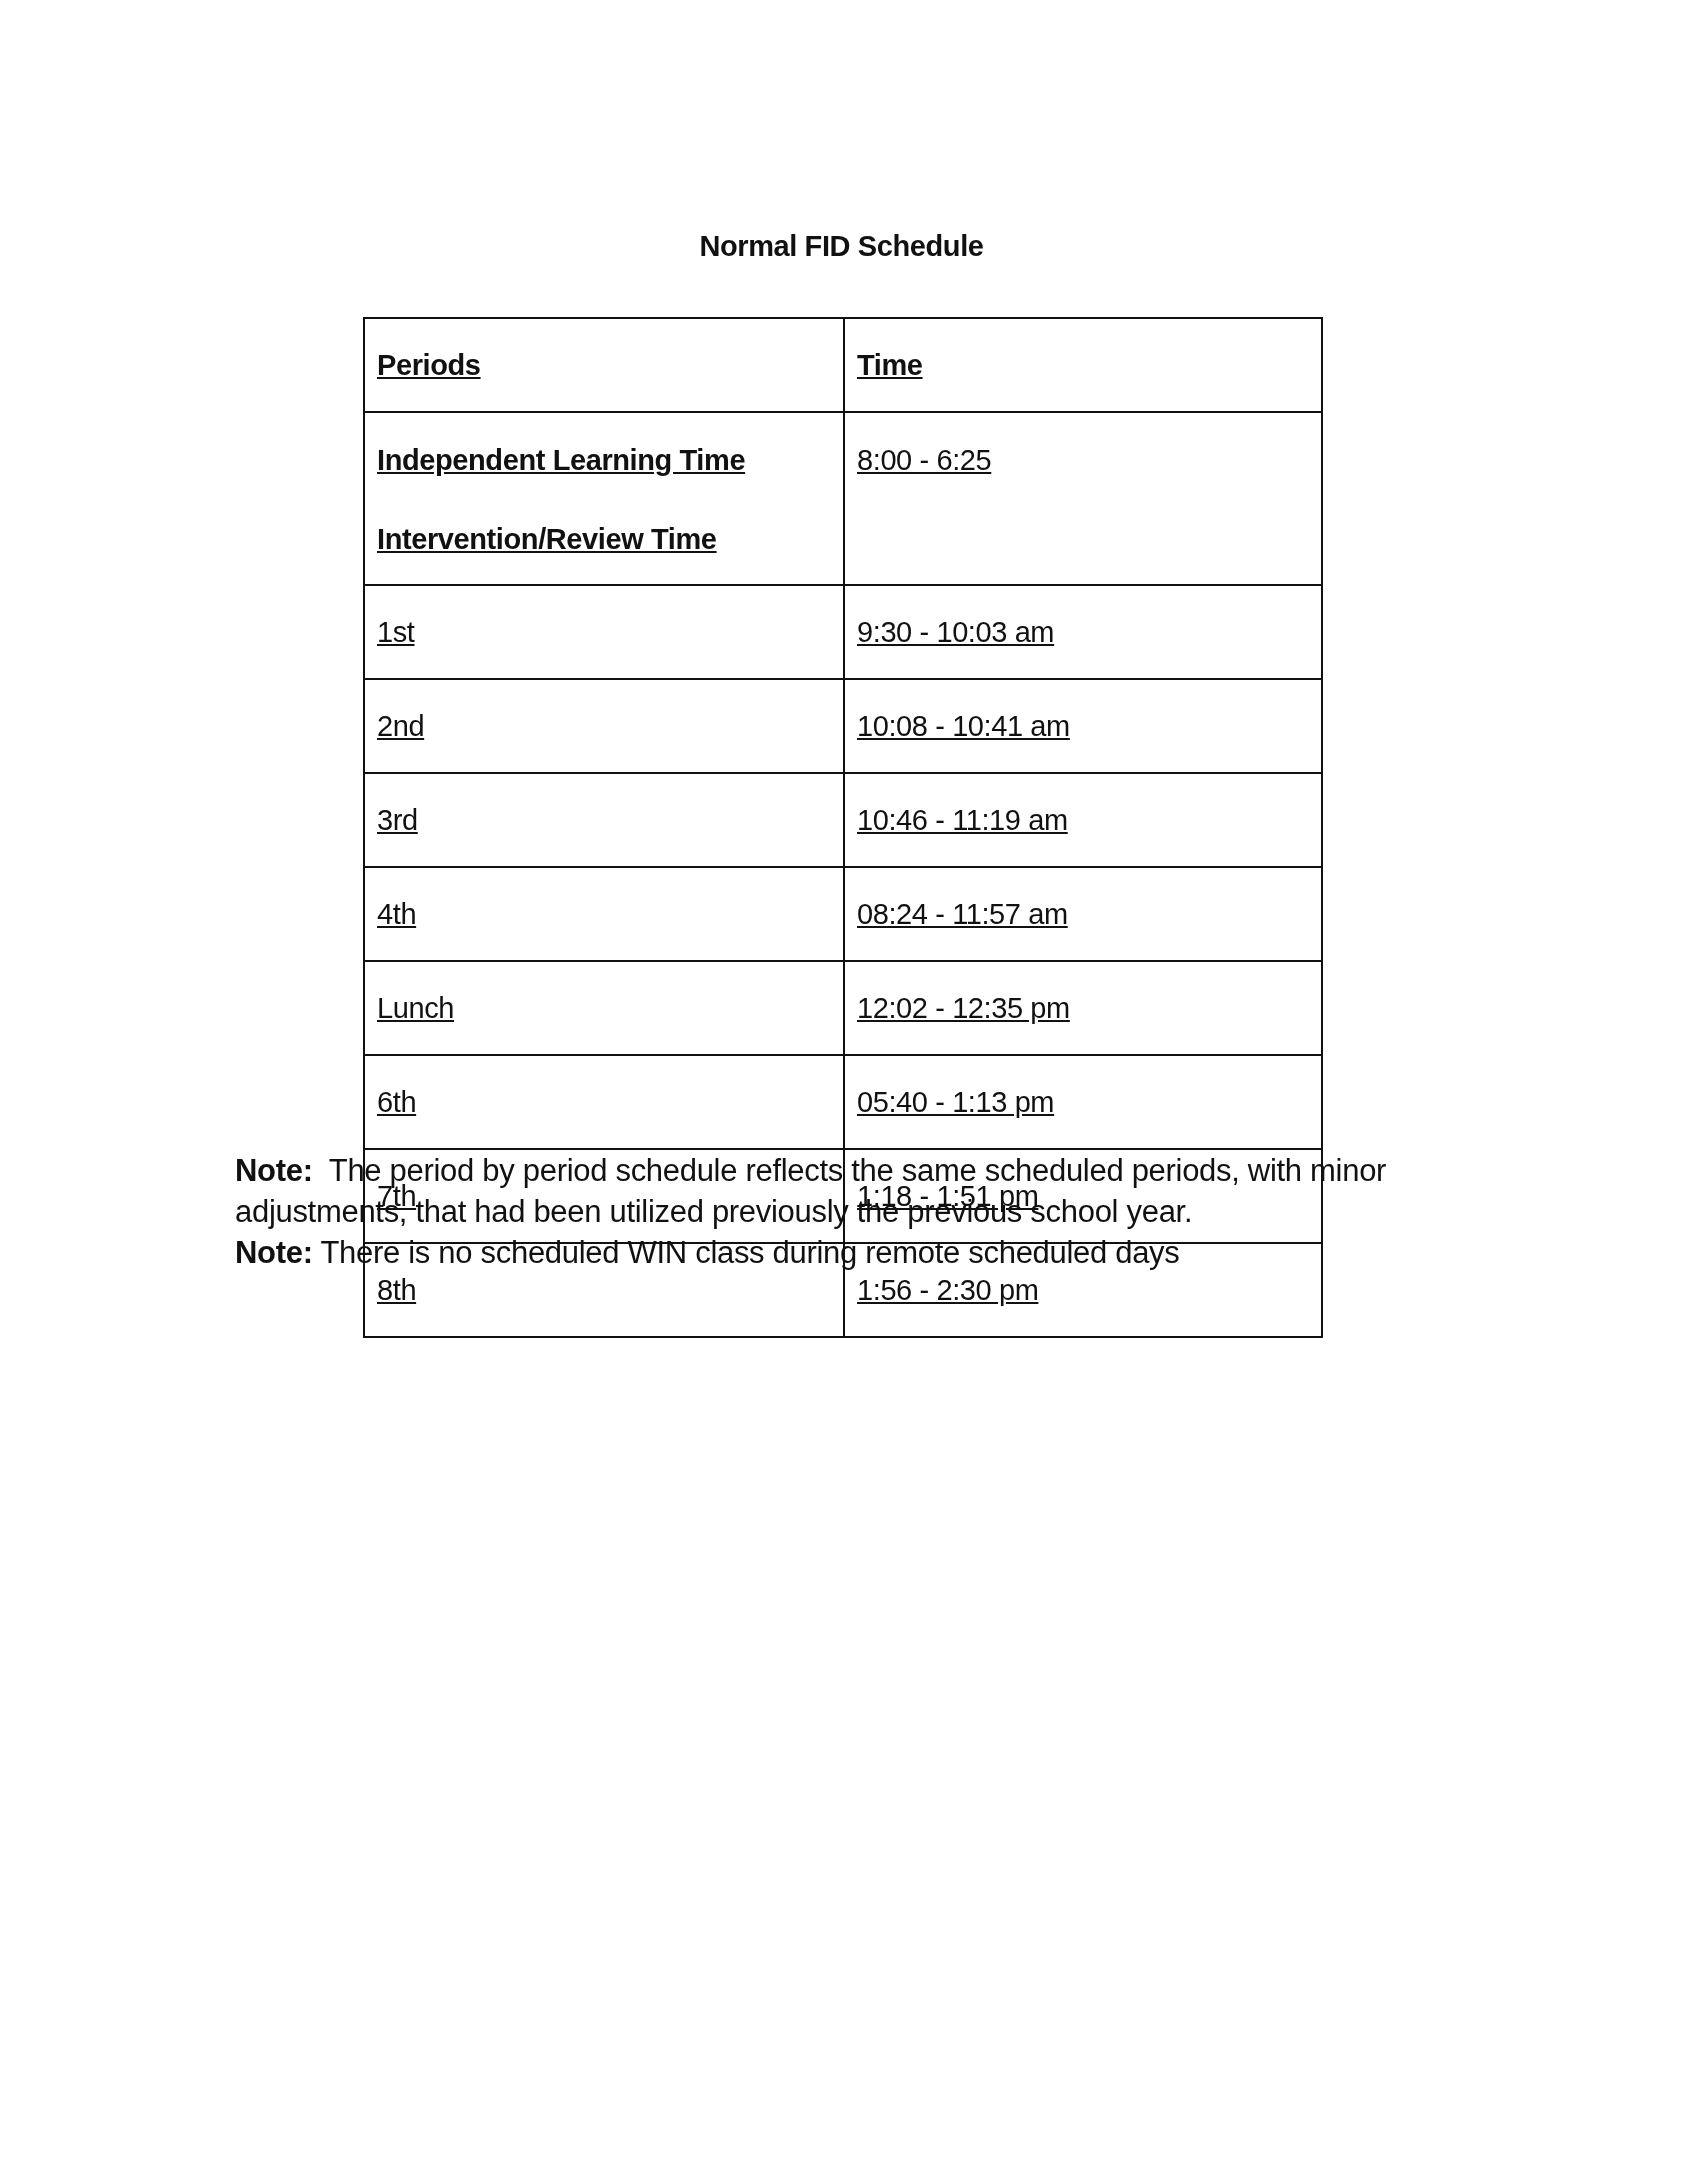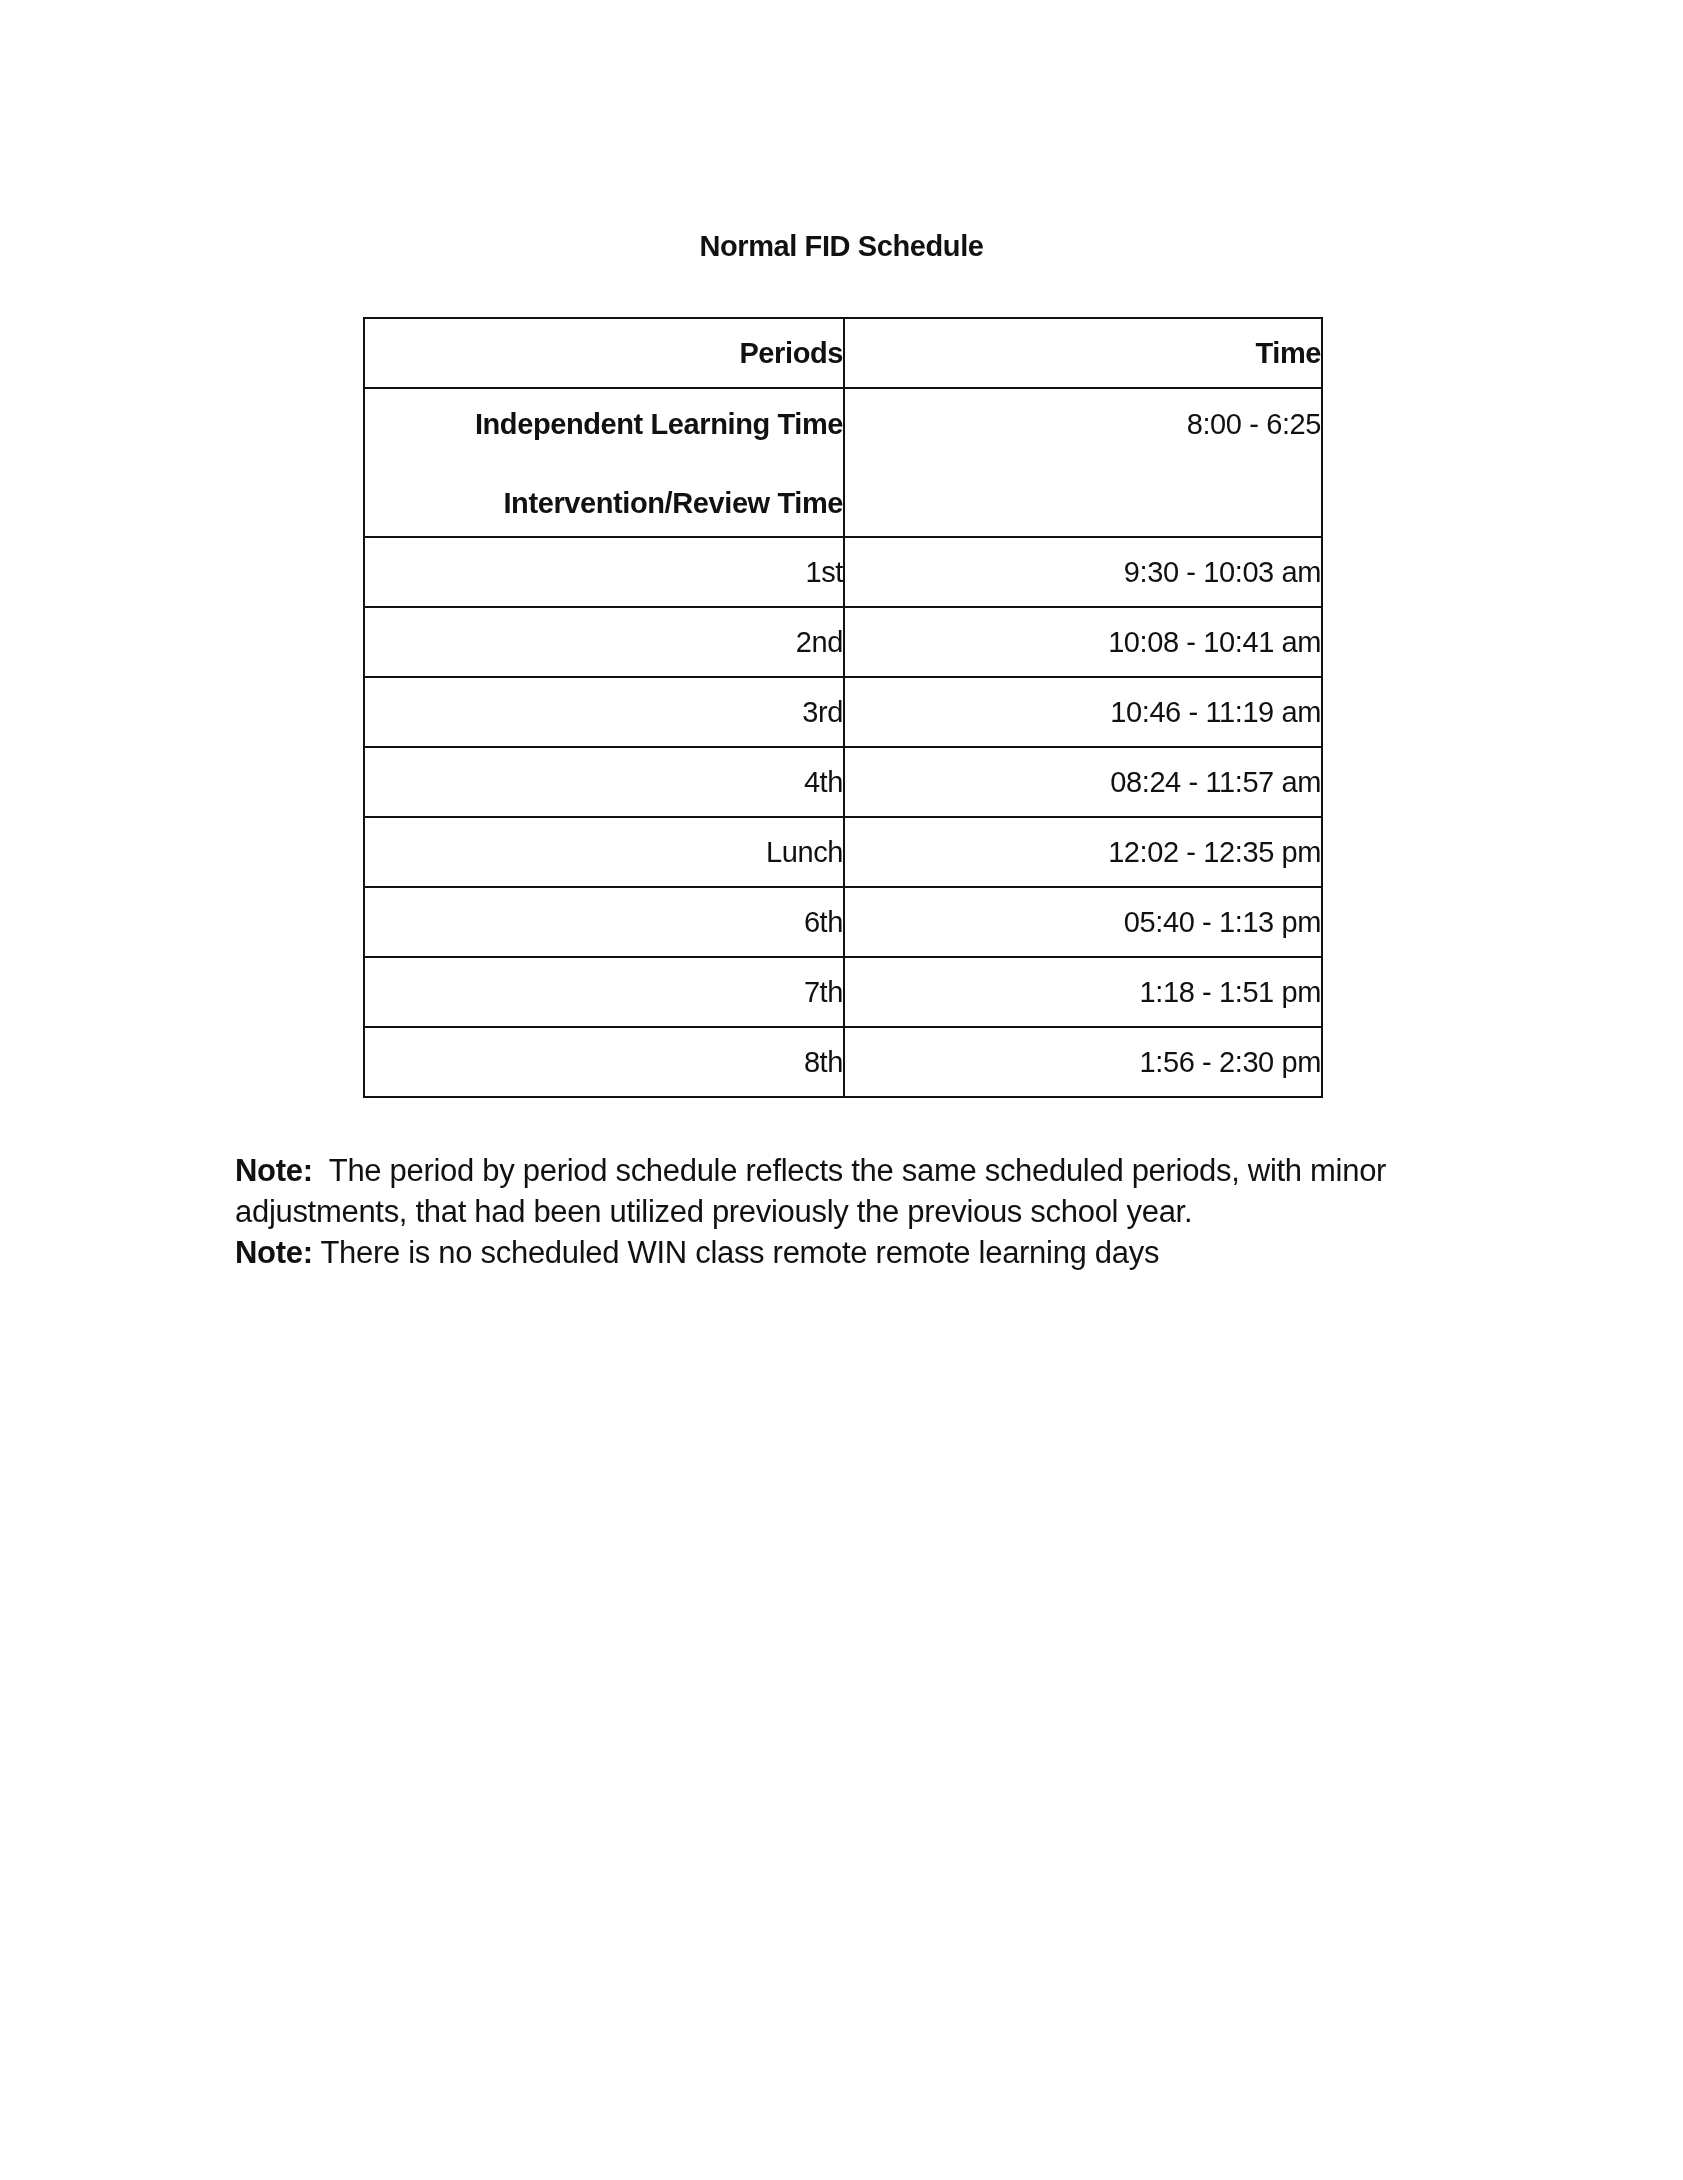--- a/index.html
+++ b/index.html
@@ -10,22 +10,22 @@
     letter-spacing:-0.4px;
   }
   table.sched {
     position:absolute; left:363px; top:317px; width:958px;
     border-collapse:collapse; table-layout:fixed;
     font-family:"Liberation Sans", "DejaVu Sans", sans-serif;
   }
   table.sched col.c1 { width:480px; }
   table.sched col.c2 { width:478px; }
   table.sched td, table.sched th {
-    border:2.6px solid #111; text-align:right; vertical-align:middle;
-    font-size:29px; padding:0; letter-spacing:-0.4px;
+    border:2.6px solid #111; text-align:left; vertical-align:middle;
+    font-size:29px; padding:12px; letter-spacing:-0.4px;text-decoration:underline;
   }
   table.sched th { height:68px; font-weight:bold; }
   tr.period td { height:68px; font-weight:normal; }
   tr.ilt td { height:147px; vertical-align:top; }
   tr.ilt .p-cell { font-weight:bold; }
   .ilt-line1 { display:block; margin-top:19px; }
   .ilt-line2 { display:block; margin-top:46px; }
   .ilt-time { display:block; margin-top:19px; font-weight:normal; }
   .notes {
     position:absolute; left:203px; top:1150px; width:1278px;
@@ -92,15 +92,15 @@
     </tr>
     <tr class="period">
       <td>8th</td>
       <td>1:56 - 2:30 pm</td>
     </tr>
   </tbody>
 </table>
 
 <div class="notes">
   <p><b>Note:</b><span style="white-space:pre-wrap">  The period by period schedule reflects the same scheduled periods, with minor adjustments, that had been utilized previously the previous school year.</span></p>
-  <p><b>Note:</b><span style="white-space:pre-wrap"> There is no scheduled WIN class remote remote learning days</span></p>
+  <p><b>Note:</b><span style="white-space:pre-wrap"> There is no scheduled WIN class during remote scheduled days</span></p>
 </div>
 
 
 </body></html>

